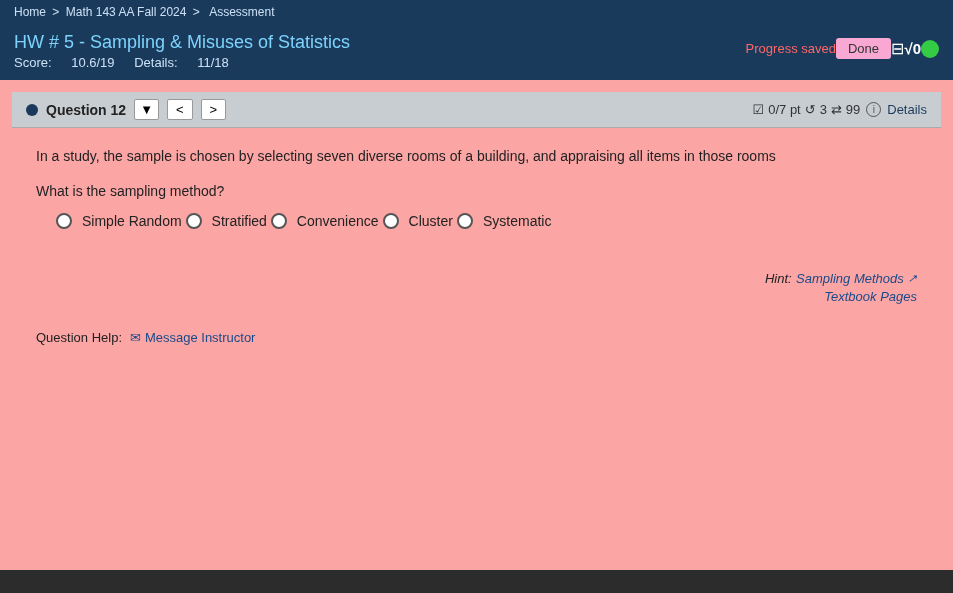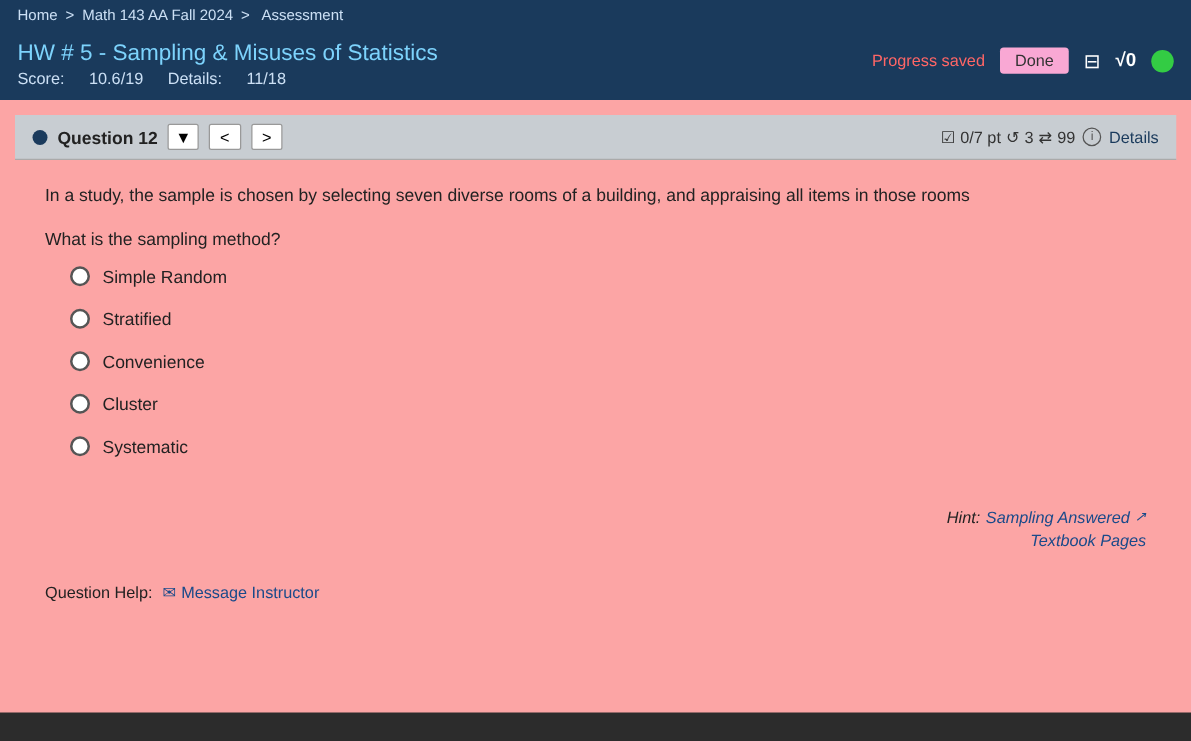--- a/index.html
+++ b/index.html
@@ -45,21 +45,20 @@
       font-size: 13px;
       color: #cce0f5;
       margin-top: 2px;
     }
     .hw-score span {
       margin-right: 16px;
     }
     .header-right {
       display: flex;
       align-items: center;
-      gap: 12px;
       font-size: 13px;
       color: #ff6666;
       margin-top: 6px;
     }
     .progress-saved {
       color: #ff6666;
       font-size: 13px;
     }
     .done-btn {
       background: #f9a8d4;
@@ -168,22 +167,22 @@
       margin-bottom: 16px;
     }
     .sampling-label {
       font-size: 14px;
       color: #222;
       margin-bottom: 14px;
     }
     .options-list {
       list-style: none;
       display: flex;
-      flex-direction: column;
-      gap: 18px;
+      flex-direction: row;
+      gap: 4px;
       margin-left: 20px;
       margin-bottom: 20px;
     }
     .option-item {
       display: flex;
       align-items: center;
       gap: 10px;
       font-size: 14px;
       color: #222;
       cursor: pointer;
@@ -329,21 +328,21 @@
       <li class="option-item">
         <span class="radio-circle"></span>
         <span>Systematic</span>
       </li>
     </ul>
   </div>
 
   <div class="hint-section">
     <span style="font-size:13px;color:#222;font-style:italic;">Hint:</span>
     <a class="hint-link">
-      <span>Sampling Answered</span>
+      <span>Sampling Methods</span>
       <span style="font-size:11px;">↗</span>
     </a>
     <a class="textbook-link">Textbook Pages</a>
   </div>
 
   <div class="question-help">
     <span>Question Help:</span>
     <a class="message-link">
       <span>✉</span>
       <span>Message Instructor</span>

